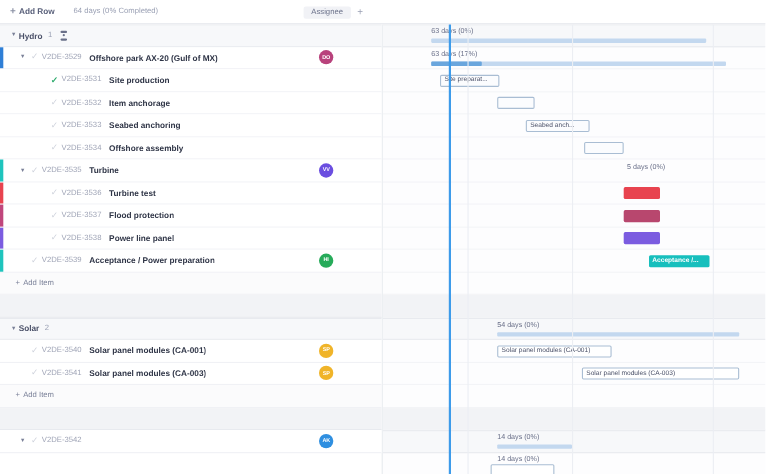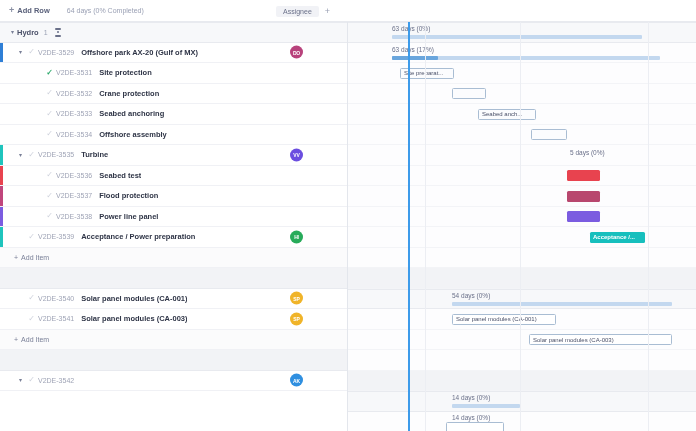--- a/index.html
+++ b/index.html
@@ -184,28 +184,28 @@
           <span class="tid">V2DE-3529</span>
           <span class="tid-gap"></span>
           <span class="tname">Offshore park AX-20 (Gulf of MX)</span>
           <span class="avatar" style="background:#b8427c">DO</span>
         </div>
         <div class="row ind2">
           <span class="caret blank">▾</span>
           <span class="check done">✓</span>
           <span class="tid">V2DE-3531</span>
           <span class="tid-gap"></span>
-          <span class="tname">Site protection</span>
+          <span class="tname">Site production</span>
         </div>
         <div class="row ind2">
           <span class="caret blank">▾</span>
           <span class="check">✓</span>
           <span class="tid">V2DE-3532</span>
           <span class="tid-gap"></span>
-          <span class="tname">Crane protection</span>
+          <span class="tname">Item anchorage</span>
         </div>
         <div class="row ind2">
           <span class="caret blank">▾</span>
           <span class="check">✓</span>
           <span class="tid">V2DE-3533</span>
           <span class="tid-gap"></span>
           <span class="tname">Seabed anchoring</span>
         </div>
         <div class="row ind2">
           <span class="caret blank">▾</span>
@@ -222,21 +222,21 @@
           <span class="tid-gap"></span>
           <span class="tname">Turbine</span>
           <span class="avatar" style="background:#6b4ee0">VV</span>
         </div>
         <div class="row ind2">
           <span class="cstrip" style="background:#e8434f"></span>
           <span class="caret blank">▾</span>
           <span class="check">✓</span>
           <span class="tid">V2DE-3536</span>
           <span class="tid-gap"></span>
-          <span class="tname">Seabed test</span>
+          <span class="tname">Turbine test</span>
         </div>
         <div class="row ind2">
           <span class="cstrip" style="background:#c0467c"></span>
           <span class="caret blank">▾</span>
           <span class="check">✓</span>
           <span class="tid">V2DE-3537</span>
           <span class="tid-gap"></span>
           <span class="tname">Flood protection</span>
         </div>
         <div class="row ind2">
@@ -253,20 +253,25 @@
           <span class="check">✓</span>
           <span class="tid">V2DE-3539</span>
           <span class="tid-gap"></span>
           <span class="tname">Acceptance / Power preparation</span>
           <span class="avatar" style="background:#27ab5a">HI</span>
         </div>
         <div class="row additem" style="padding-left: 14px;">
           <span class="additem-label"><span>+</span>Add Item</span>
         </div>
         <div class="row spacer"></div>
+        <div class="row group">
+          <span class="caret">▾</span>
+          <span class="gname">Solar</span>
+          <span class="gcount">2</span>
+        </div>
         <div class="row ind1">
           <span class="caret blank">▾</span>
           <span class="check">✓</span>
           <span class="tid">V2DE-3540</span>
           <span class="tid-gap"></span>
           <span class="tname">Solar panel modules (CA-001)</span>
           <span class="avatar" style="background:#f0b429">SP</span>
         </div>
         <div class="row ind1">
           <span class="caret blank">▾</span>

